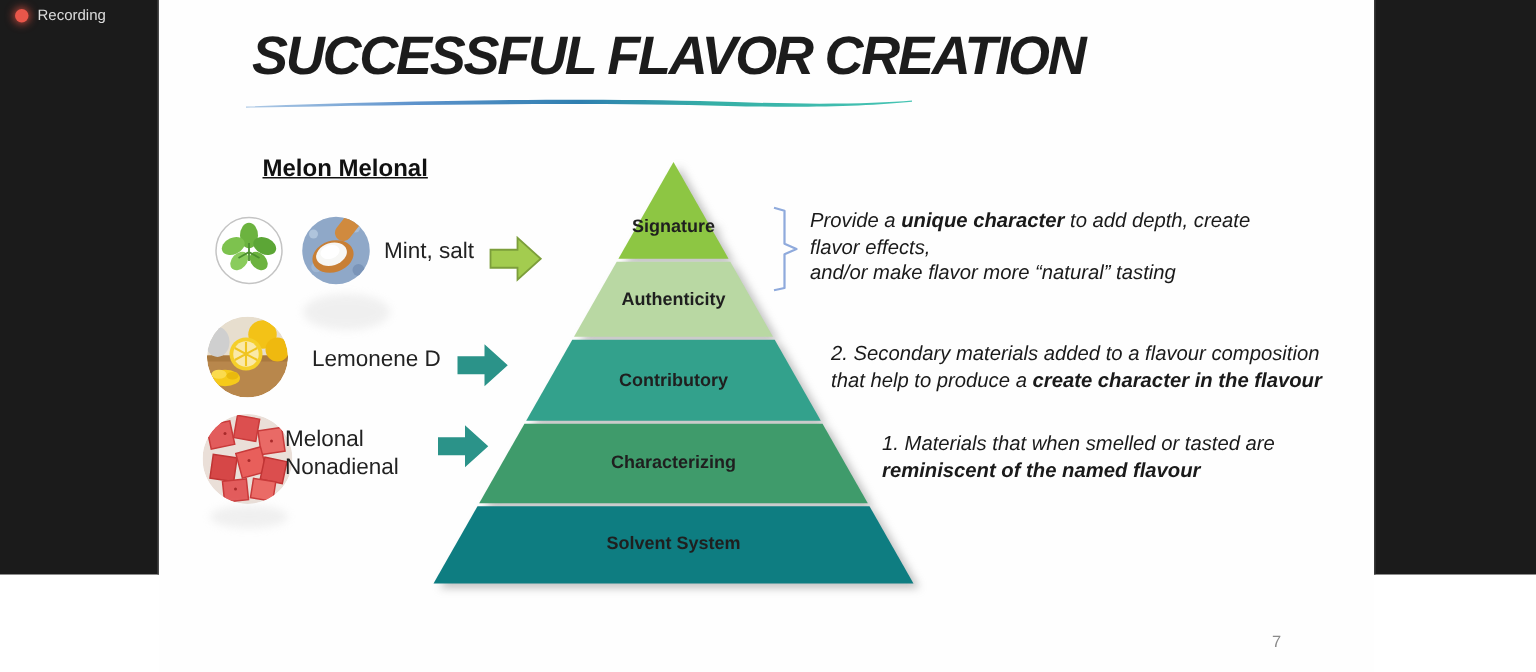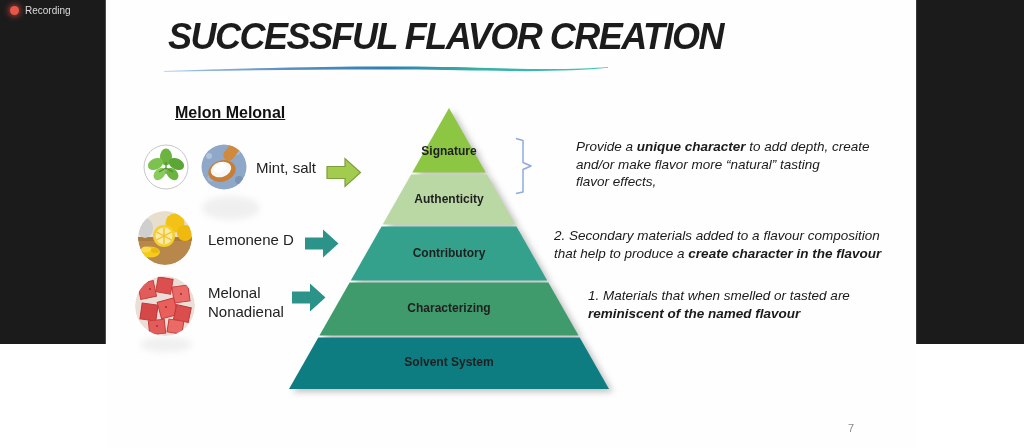--- a/index.html
+++ b/index.html
@@ -1,21 +1,21 @@
 <!DOCTYPE html>
 <html><head>
 <meta charset="utf-8">
 <style>
   * { margin:0; padding:0; box-sizing:border-box; }
   html,body { background:#000; }
   .stage {
     position:relative; width:1024px; height:448px; overflow:hidden;
     font-family:"Liberation Sans", sans-serif; background:#fff;
   }
-  .bar { position:absolute; top:0; height:344px; background:#1b1b1b; }
+  .bar { position:absolute; top:0; height:383px; background:#1b1b1b; }
   .bar.left  { left:0; width:106px; border-right:1px solid #4a4a4a; }
   .bar.right { left:916px; width:108px; border-left:1px solid #3a3a3a; }
   .rec { position:absolute; top:5px; left:10px; display:flex; align-items:center; gap:6px; }
   .rec-dot { width:9px; height:9px; border-radius:50%; background:#e8564a;
              box-shadow:0 0 6px 1px rgba(238,84,70,.75); }
   .rec-label { font-size:10px; color:#dcdcdc; }
 
   .slide { position:absolute; left:106px; top:0; width:810px; height:448px; background:#fefefe; }
 
   .title { position:absolute; left:62px; top:16px; font-size:36px; font-weight:600;
@@ -31,21 +31,21 @@
   .smudge { position:absolute; background:#cfcfcf; opacity:.3; filter:blur(3px); border-radius:50%; }
 
   .pyr-svg { position:absolute; left:154px; top:100px; }
   .pyr-g { filter:drop-shadow(4px 3px 3px rgba(120,120,120,.45)); }
   .pyr-label { font-family:"Liberation Sans", sans-serif; font-size:12px; font-weight:bold; fill:#1f1f1f; }
 
   .bracket { position:absolute; left:406px; top:137px; }
 
   .ann { position:absolute; font-size:13.5px; font-style:italic; color:#1a1a1a; line-height:17.5px; white-space:nowrap; }
   .ann b { font-weight:bold; }
-  .ann-1 { left:434px; top:138px;margin-left:36px; }
+  .ann-1 { left:434px; top:138px; }
   .ann-2 { left:448px; top:227px; }
   .ann-3 { left:482px; top:287px; }
 
   .footer-text { position:absolute; left:279px; top:420px; font-size:11px; color:#8a8a8a; }
   .page-num   { position:absolute; left:742px; top:422px; font-size:11px; color:#8a8a8a; }
 </style>
 </head>
 <body>
 
 <div class="stage">
@@ -152,21 +152,21 @@
         <rect x="24" y="24" width="17" height="17" fill="#E85F5B" stroke="#C83A3A" stroke-width="1" transform="rotate(-15 32 32)"></rect>
         <rect x="40" y="30" width="15" height="15" fill="#DB4E4E" stroke="#C03434" stroke-width="1" transform="rotate(12 47 37)"></rect>
         <rect x="14" y="44" width="16" height="14" fill="#E25C5C" stroke="#C83A3A" stroke-width="1" transform="rotate(-6 22 51)"></rect>
         <rect x="33" y="44" width="15" height="13" fill="#EA6B66" stroke="#C83A3A" stroke-width="1" transform="rotate(9 40 50)"></rect>
         <circle cx="15" cy="13" r="1" fill="#A82A2A"></circle>
           <circle cx="31" cy="31" r="1" fill="#A82A2A"></circle>
         <circle cx="46" cy="18" r="1" fill="#A82A2A"></circle>
           <circle cx="22" cy="50" r="1" fill="#A82A2A"></circle>
       </g>
     </svg>
-    <div class="ing-label" style="left:102px; top:283px;">Melonal
+    <div class="ing-label" style="left:84px; top:283px;">Melonal
 Nonadienal</div>
     <svg class="arrow" style="left:185px; top:282px;" width="36" height="31" viewBox="0 0 36 31">
       <polygon points="1,9.5 19,9.5 19,1.5 34.5,15.5 19,29.5 19,21.5 1,21.5" stroke="none" fill="#2B9389"></polygon>
     </svg>
     <div class="smudge" style="left:34px; top:337px; width:52px; height:15px;"></div>
 
     <svg id="pyramid-svg" class="pyr-svg" width="390" height="300" viewBox="260 100 390 300">
         <g class="pyr-g">
           <polygon points="449,108 449,108 485.7263,172.5 412.2737,172.5" fill="#8DC643"></polygon>
           <text x="449" y="154.5" text-anchor="middle" class="pyr-label">Signature</text>
@@ -180,22 +180,22 @@
           <text x="449" y="366" text-anchor="middle" class="pyr-label">Solvent System</text>
         </g>
       </svg>
 
     <svg class="bracket" width="26" height="58" viewBox="0 0 26 58">
       <path d="M4 1.5 L11 3.5 L11 25.5 L19 29 L11 32.5 L11 55 L4 56.5" stroke-width="1.5" fill="none" stroke-linejoin="round" stroke="#8FAADC"></path>
     </svg>
 
     <div class="ann ann-1">
         <div><span>Provide a </span><b>unique character</b><span> to add depth, create</span></div>
+        <div><span>flavor effects,</span></div>
         <div><span>and/or make flavor more “natural” tasting</span></div>
-        <div><span>flavor effects,</span></div>
       </div>
     <div class="ann ann-2">
         <div><span>2. Secondary materials added to a flavour composition</span></div>
         <div><span>that help to produce a </span><b>create character in the flavour</b></div>
       </div>
     <div class="ann ann-3">
         <div><span>1. Materials that when smelled or tasted are</span></div>
         <div><b>reminiscent of the named flavour</b></div>
       </div>
 

